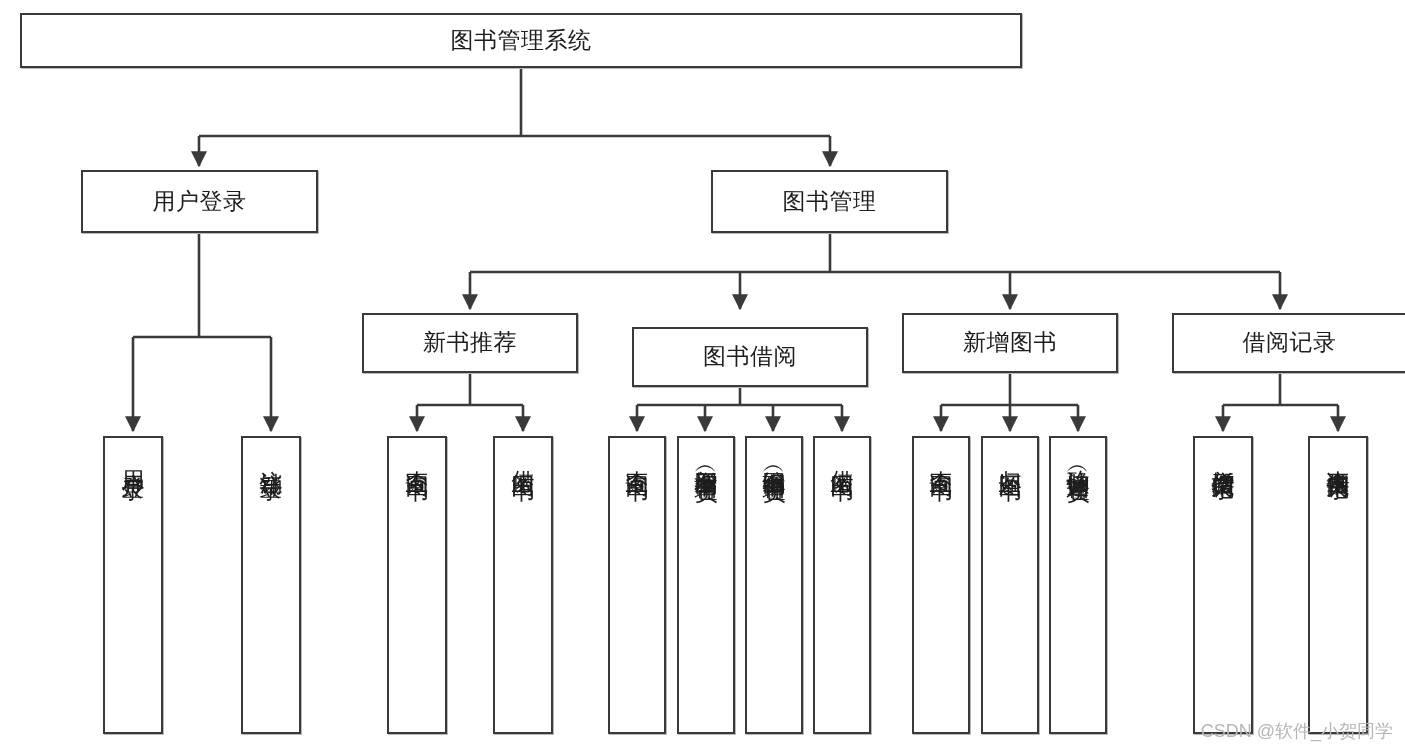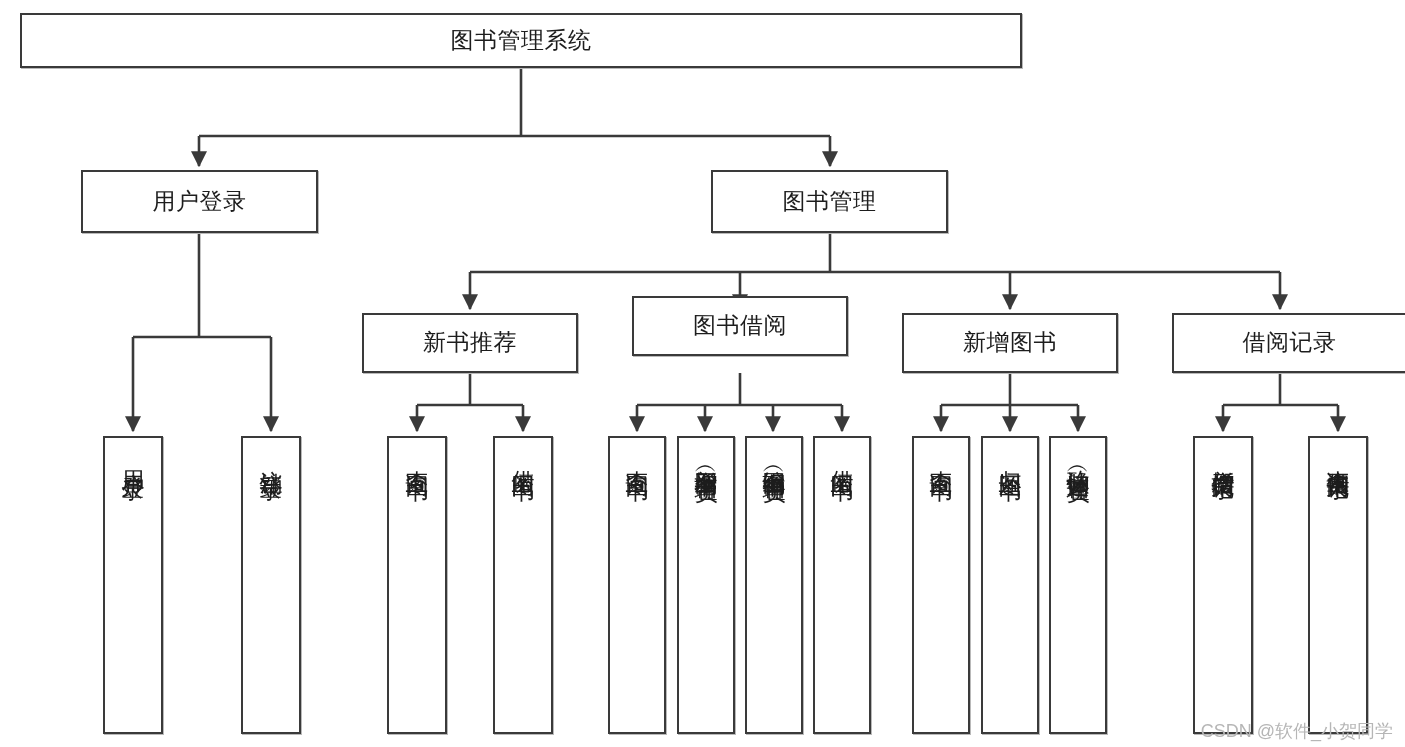--- a/index.html
+++ b/index.html
@@ -122,21 +122,21 @@
   </div>
 
   <div class="node h-node" style="left:362px;top:313px;width:216px;height:60px;">
     <span class="lbl">新书推荐</span>
   </div>
 
   <div class="node h-node" style="left:711px;top:170px;width:237px;height:63px;">
     <span class="lbl">图书管理</span>
   </div>
 
-  <div class="node h-node" style="left:632px;top:296px;width:216px;height:60px;">
+  <div class="node h-node" style="left:632px;top:327px;width:236px;height:60px;">
     <span class="lbl">图书借阅</span>
   </div>
 
   <div class="node h-node" style="left:902px;top:313px;width:216px;height:60px;">
     <span class="lbl">新增图书</span>
   </div>
 
   <div class="node h-node" style="left:1172px;top:313px;width:235px;height:60px;">
     <span class="lbl">借阅记录</span>
   </div>

